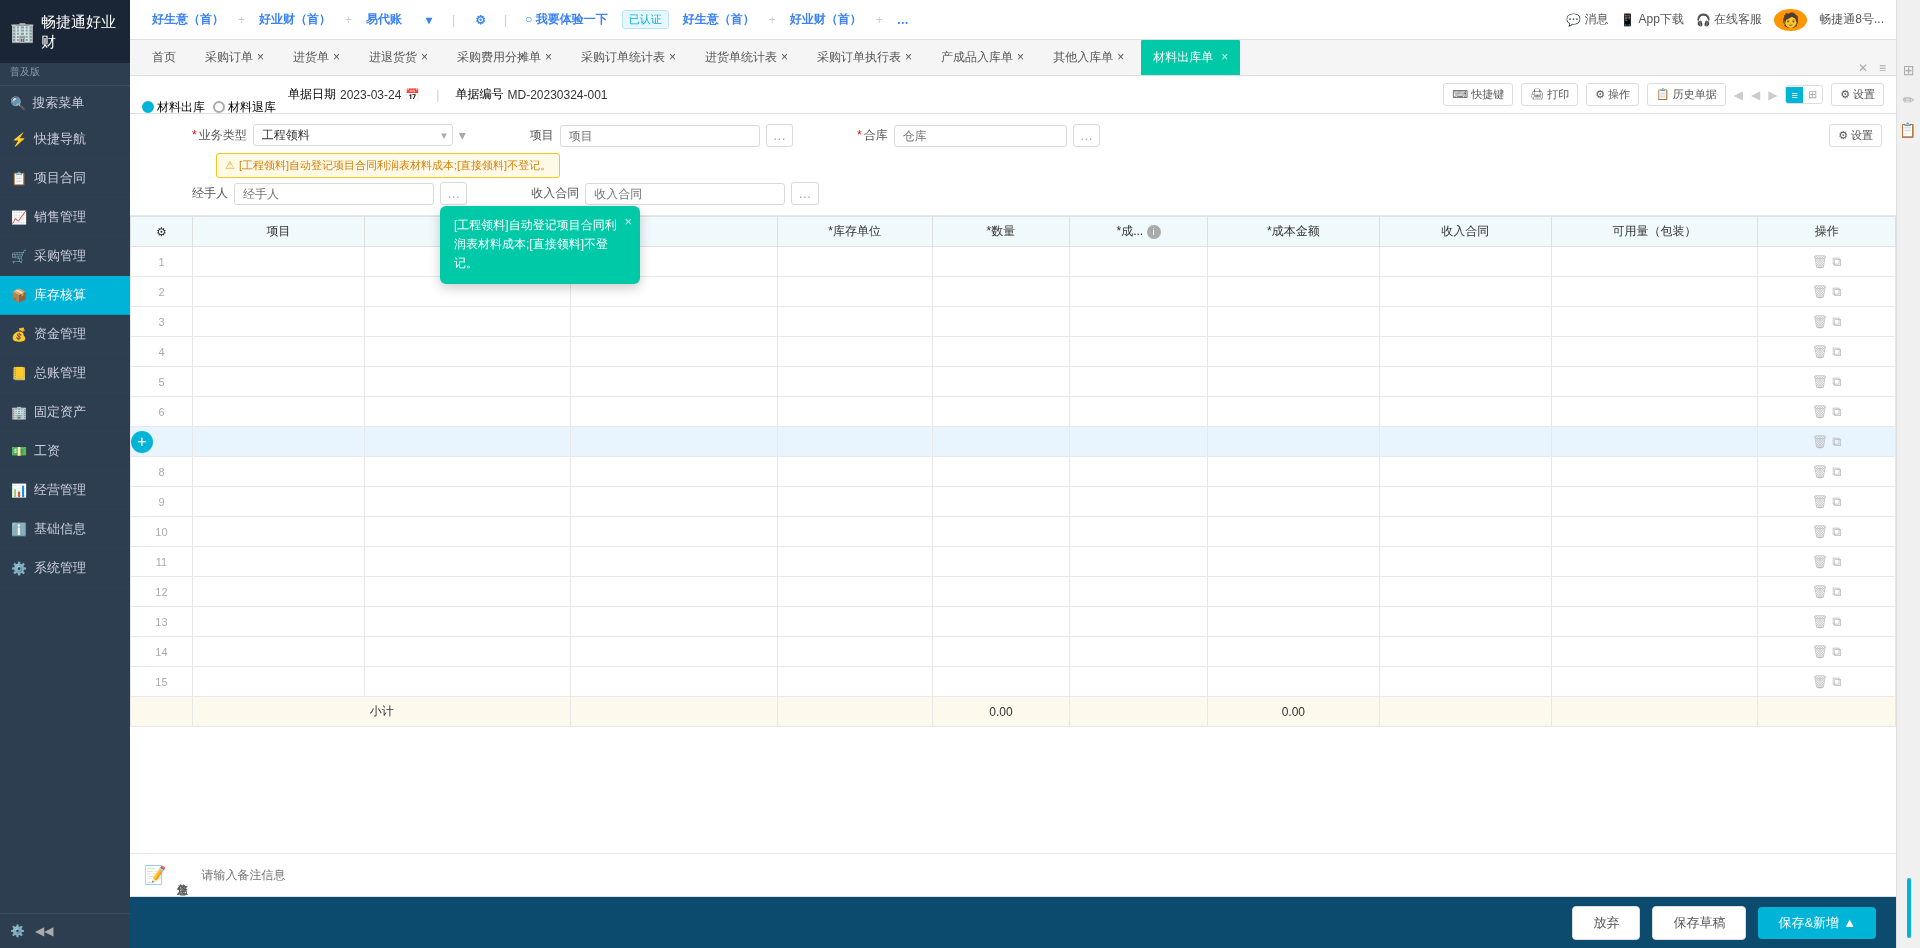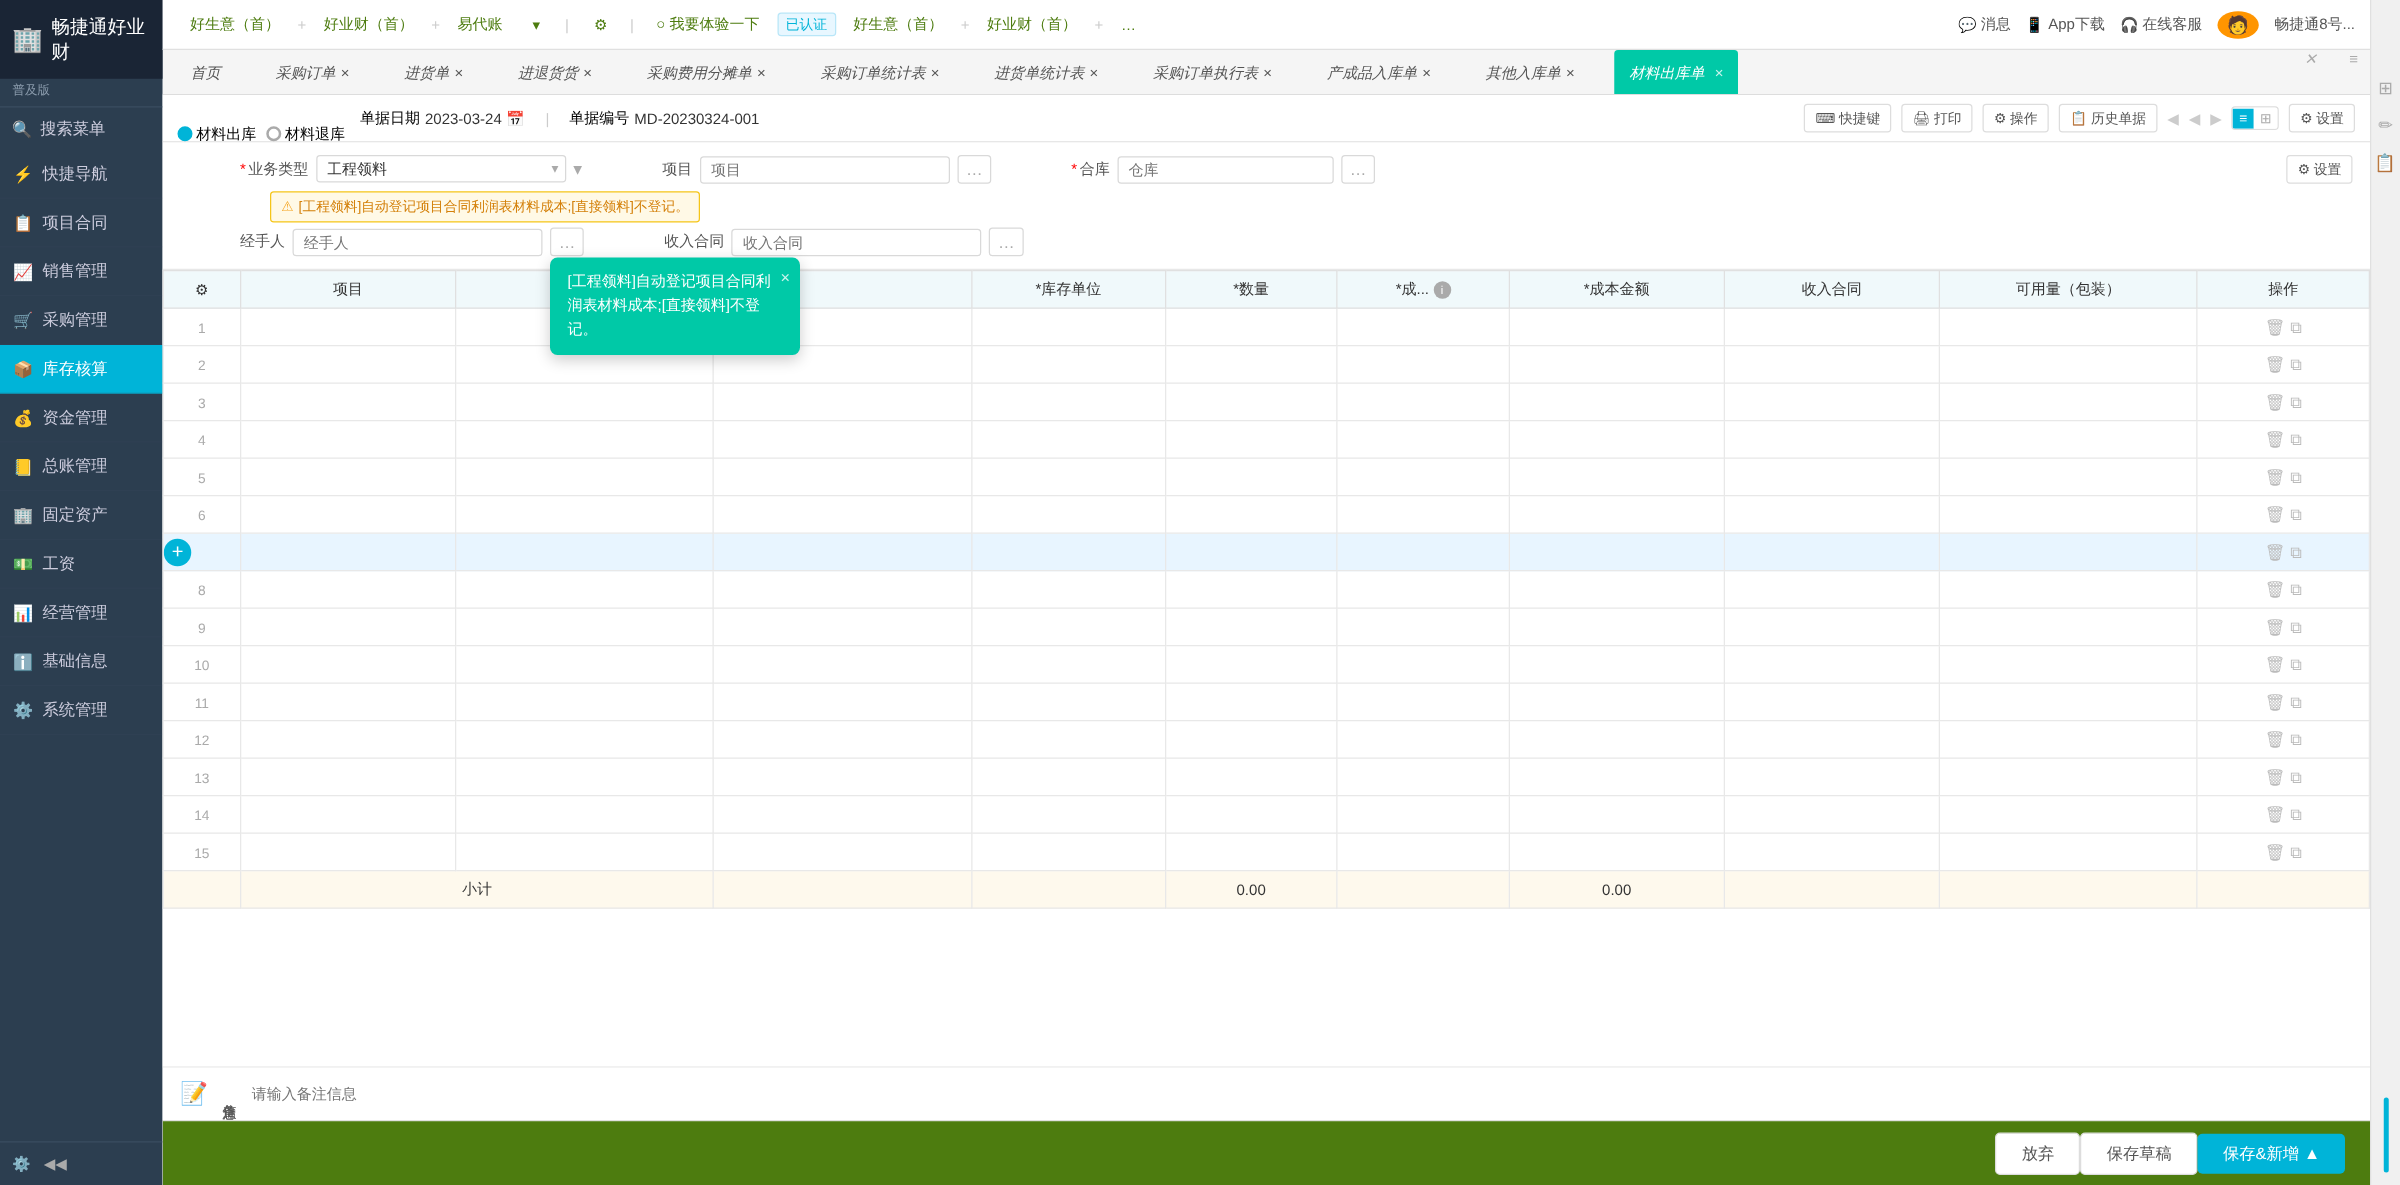--- a/index.html
+++ b/index.html
@@ -10,21 +10,21 @@
     .sidebar-logo { padding: 12px 10px; background: #1a2535; display: flex; align-items: center; gap: 6px; }
     .sidebar-logo-text { font-size: 15px; color: #fff; line-height: 1.3; }
     .sidebar-edition { font-size: 10px; color: #8899aa; padding: 2px 10px 6px; border-bottom: 1px solid #3a4d60; }
     .sidebar-search { display: flex; align-items: center; padding: 8px 10px; gap: 6px; cursor: pointer; color: #ccd; font-size: 13px; }
     .sidebar-section { display: flex; align-items: center; padding: 10px 10px; gap: 6px; cursor: pointer; color: #ccd; font-size: 13px; border-bottom: 1px solid #3a4d6033; }
     .sidebar-section.active { background: #00b4d8; color: #fff; }
     .sidebar-section .icon { width: 18px; text-align: center; }
     .sidebar-bottom { margin-top: auto; display: flex; align-items: center; padding: 10px; gap: 10px; border-top: 1px solid #3a4d60; }
 
     
-    .nav-tabs { height: 36px; background: #f5f5f5; display: flex; align-items: flex-start; padding: 0 10px; gap: 20px; border-bottom: 1px solid #ddd; overflow-x: auto; font-style: italic; }
+    .nav-tabs { height: 36px; background: #f5f5f5; display: flex; align-items: flex-end; padding: 0 10px; gap: 5px; border-bottom: 1px solid #ddd; overflow-x: auto; }
     .nav-tab { padding: 0 12px; height: 36px; display: flex; align-items: center; gap: 4px; cursor: pointer; color: #555; font-size: 12px; white-space: nowrap; border-radius: 3px 3px 0 0; }
     .nav-tab.active { background: #00c9a7; color: #fff; }
     .nav-tab .tab-close { color: rgba(255,255,255,0.8); margin-left: 4px; }
 
     
     .action-bar { height: 38px; background: #fff; display: flex; align-items: center; padding: 0 12px; gap: 12px; border-bottom: 1px solid #e0e0e0; }
     .radio-group { display: flex; align-items: center; gap: 8px; }
     .radio-item { display: flex; align-items: center; gap: 3px; cursor: pointer; margin-top: 25px; }
     .radio-dot { width: 12px; height: 12px; border-radius: 50%; border: 2px solid #aaa; display: inline-block; }
     .radio-dot.checked { border-color: #00b4d8; background: #00b4d8; }
@@ -66,21 +66,21 @@
     .add-row-btn { width: 22px; height: 22px; border-radius: 50%; background: #00b4d8; color: #fff; border: none; cursor: pointer; font-size: 16px; display: flex; align-items: center; justify-content: center; }
 
     
     .footer-area { padding: 10px 14px; background: #fff; border-top: 1px solid #e8e8e8; }
     .remarks-row { display: flex; align-items: center; gap: 8px; }
     .remarks-icon { color: #00b4d8; font-size: 18px; }
     .remarks-label { color: #555; font-size: 12px; writing-mode: horizontal-tb; }
     .remarks-input { flex: 1; border: none; outline: none; font-size: 12px; color: #999; padding: 4px; }
 
     
-    .bottom-bar { height: 52px; background: #4d7c0f; border-top: 1px solid #e0e0e0; display: flex; align-items: center; justify-content: flex-end; padding: 0 20px; }
+    .bottom-bar { height: 52px; background: #0c4a6e; border-top: 1px solid #e0e0e0; display: flex; align-items: center; justify-content: flex-end; padding: 0 20px; gap: 12px; }
     .btn-discard { padding: 7px 20px; border: 1px solid #ddd; border-radius: 4px; background: #fff; cursor: pointer; color: #555; font-size: 13px; }
     .btn-draft { padding: 7px 20px; border: 1px solid #ddd; border-radius: 4px; background: #fff; cursor: pointer; color: #555; font-size: 13px; }
     .btn-save-new { padding: 7px 20px; border: none; border-radius: 4px; background: #00b4d8; cursor: pointer; color: #fff; font-size: 13px; display: flex; align-items: center; gap: 4px; }
 
     
     .right-panel { width: 24px; background: #f0f0f0; display: flex; flex-direction: column; align-items: center; padding-top: 60px; gap: 10px; border-left: 1px solid #e0e0e0; }
     .right-panel-icon { width: 20px; height: 20px; display: flex; align-items: center; justify-content: center; cursor: pointer; color: #aaa; font-size: 14px; }
 
     
     .view-toggle { display: flex; align-items: center; border: 1px solid #ddd; border-radius: 3px; overflow: hidden; }
@@ -88,21 +88,21 @@
     .view-btn.active { background: #00b4d8; color: #fff; }
 
     
     .info-icon { width: 14px; height: 14px; border-radius: 50%; background: #aaa; color: #fff; font-size: 9px; display: inline-flex; align-items: center; justify-content: center; cursor: pointer; }
 
     
     .scroll-indicator { width: 4px; background: #00b4d8; height: 60px; border-radius: 2px; }
 
     .topbar-brand-bar { height: 40px; background: #fff; display: flex; align-items: center; padding: 0 12px; gap: 10px; border-bottom: 1px solid #e0e0e0; font-size: 12px; color: #555; }
     .brand-tabs-area { display: flex; align-items: center; gap: 4px; flex: 1; }
-    .brand-tab { padding: 4px 10px; cursor: pointer; color: #4d7c0f; white-space: nowrap; display: flex; align-items: center; gap: 3px; }
+    .brand-tab { padding: 4px 10px; cursor: pointer; color: #3b82f6; white-space: nowrap; display: flex; align-items: center; gap: 3px; font-weight: bold; }
     .brand-separator { color: #ccc; }
     .certified-badge { background: #e8f7ff; color: #00b4d8; border: 1px solid #b8e6f8; border-radius: 3px; padding: 1px 6px; font-size: 11px; cursor: pointer; }
     .right-icons { margin-left: auto; display: flex; align-items: center; gap: 12px; }
     .right-icon-item { display: flex; align-items: center; gap: 3px; cursor: pointer; color: #555; }
 
     .content-area { flex: 1; display: flex; flex-direction: column; overflow: hidden; }
     .page-content { flex: 1; display: flex; flex-direction: column; overflow: hidden; background: #fff; margin: 0; }
   </style>
 </head>
 <body>

